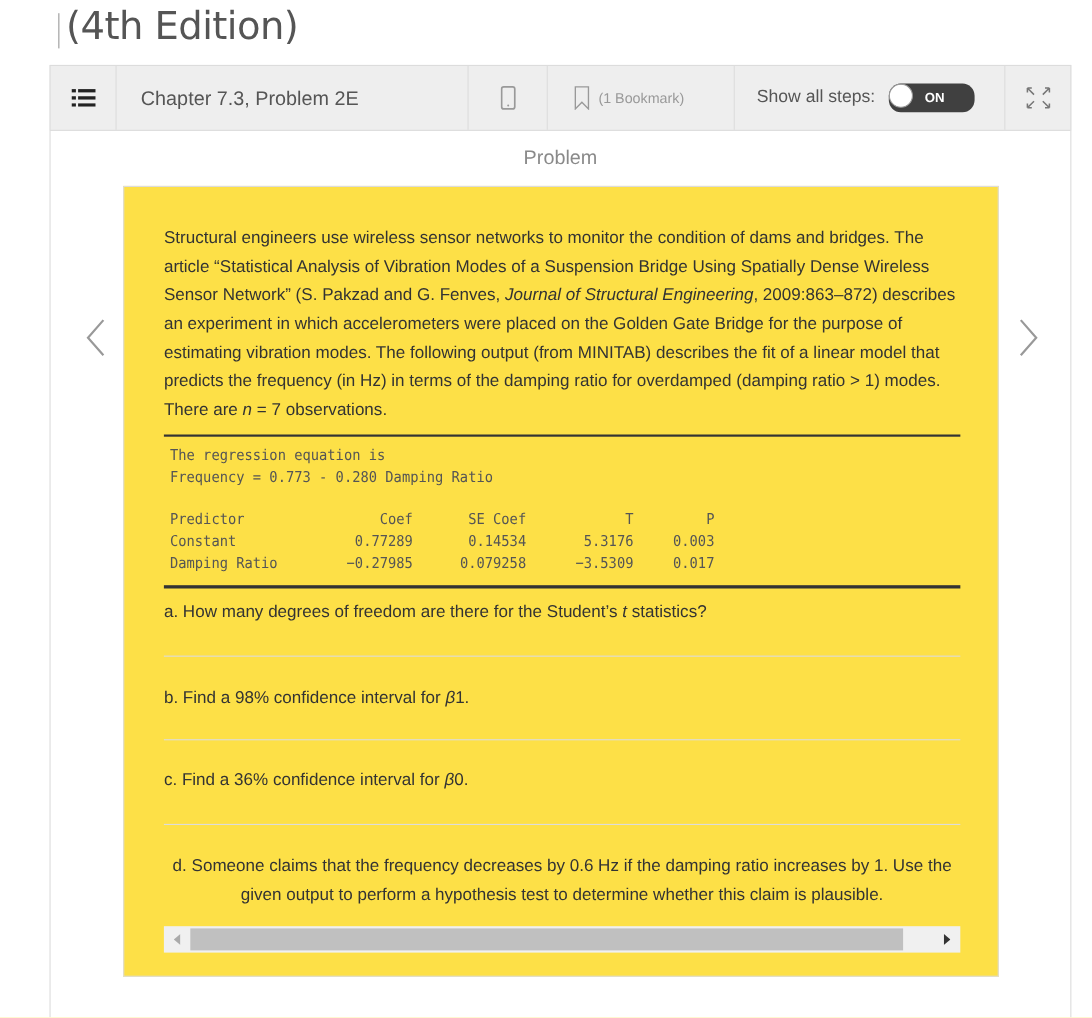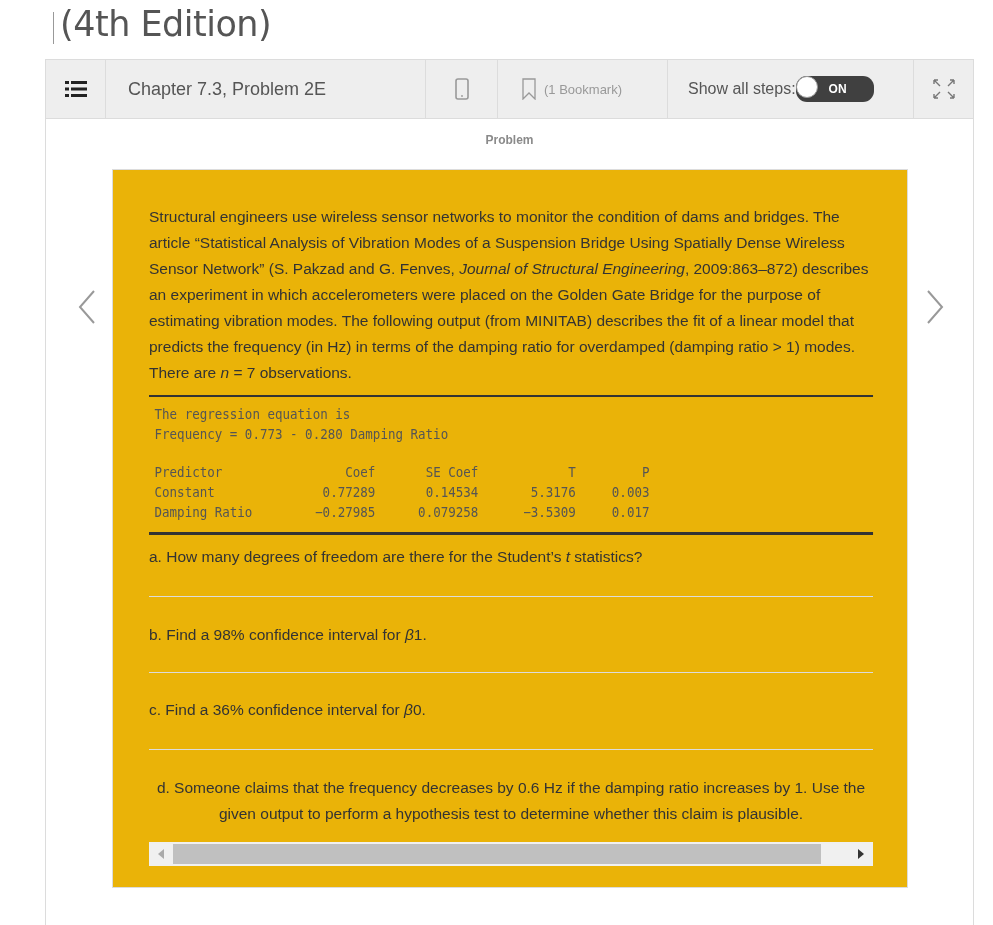--- a/index.html
+++ b/index.html
@@ -17,48 +17,48 @@
 
   .toolbar {
     position: absolute; left: 45px; top: 59px; width: 929px; height: 60px;
     background: #eeeeee; border: 1px solid #dcdcdc; display: flex;
   }
   .tb-cell { height: 100%; display: flex; align-items: center; border-right: 1px solid #dcdcdc; }
   .tb-toc { width: 60px; justify-content: center; }
   .tb-chapter { width: 320px; padding-left: 22px; font-size: 18px; color: #555; }
   .tb-mobile { width: 72px; justify-content: center; }
   .tb-bookmark { width: 170px; padding-left: 24px; font-size: 13px; color: #999; gap: 8px; }
-  .tb-steps { width: 246px; padding-left: 20px; font-size: 16px; color: #555; }
+  .tb-steps { width: 246px; padding-left: 20px; font-size: 16px; color: #555; gap: 12px; }
   .tb-expand { flex: 1; justify-content: center; border-right: none; }
 
   .toggle {
     width: 78px; height: 26px; border-radius: 11px; background: #404040;
     position: relative; display: flex; align-items: center; justify-content: center;
   }
   .toggle .knob {
     position: absolute; left: 0; top: 0; width: 22px; height: 22px; border-radius: 50%;
     background: #fff; border: 1px solid #999;
   }
   .toggle .label { color: #fff; font-size: 12px; font-weight: bold; margin-left: 6px; }
 
   .content-frame {
     position: absolute; left: 45px; top: 119px; width: 929px; height: 806px;
     border-left: 1px solid #dcdcdc; border-right: 1px solid #dcdcdc;
   }
   .section-heading {
     position: absolute; left: 0; right: 0; top: 14px; text-align: center;
-    font-size: 12px; font-weight: bold; color: #8a8a8a;
+    font-size: 18px; font-weight: normal; color: #8a8a8a;
   }
   .nav-arrow { position: absolute; top: 168px; width: 30px; height: 40px; cursor: pointer; }
   .nav-prev { left: 26px; }
   .nav-next { left: 874px; }
 
   .problem-box {
     position: absolute; left: 66px; top: 50px; width: 796px; height: 719px;
-    border: 1px solid #dcdcdc; background: #eab308;
+    border: 1px solid #dcdcdc; background: #fde047;
   }
   .problem-inner { position: absolute; left: 36px; top: 34px; width: 724px; }
   .intro { font-size: 15.5px; line-height: 26px; color: #333; }
   .intro em { font-style: italic; }
 
   .minitab {
     margin-top: 9px; border-top: 2px solid #333; border-bottom: 3px solid #333;
     padding: 7px 0 10px 6px; font-family: "DejaVu Sans Mono", monospace;
     font-size: 13.6px; color: #555; line-height: 20px; transform: scaleX(0.92); transform-origin: left;
     width: 787px;

